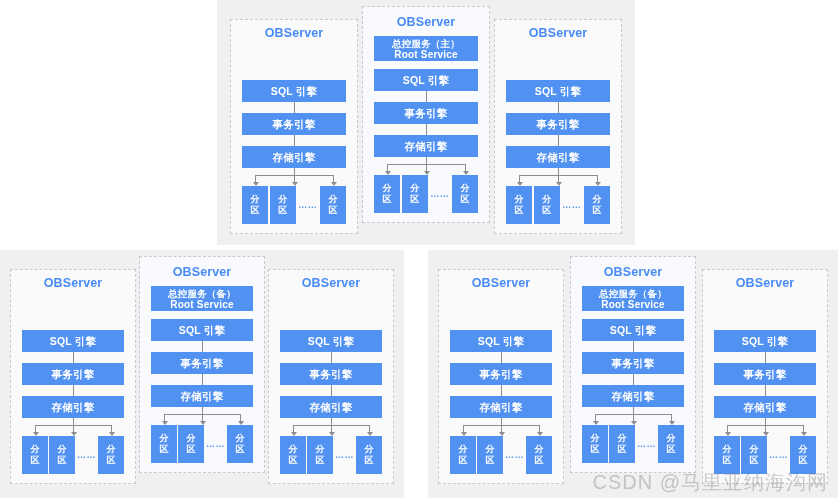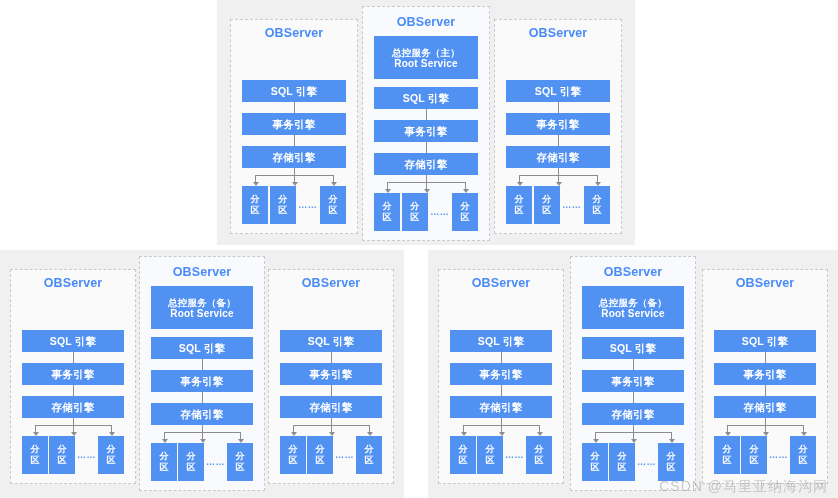--- a/index.html
+++ b/index.html
@@ -81,21 +81,21 @@
     line-height: 12px;
     display: flex;
     align-items: center;
     justify-content: center;
     flex-direction: column;
     box-sizing: border-box;
     height: 22px;
     letter-spacing: .2px;
   }
   .box.root {
-    height: 43px;
+    height: 25px;
     line-height: 11px;
     padding: 1px 0;
   }
   .box.root .cn { font-size: 9.5px; }
   .box.root .en { font-size: 10px; font-weight: 700; }
 
   
   .connector {
     width: 1px;
     height: 11px;
@@ -169,21 +169,21 @@
     padding: 0 1px;
     align-self: center;
     white-space: nowrap;
   }
 
   
   .watermark {
     position: absolute;
     right: 10px;
     bottom: 2px;
-    font-size: 14px;
+    font-size: 20px;
     color: rgba(120,120,120,0.38);
     letter-spacing: 1px;
     white-space: nowrap;
     pointer-events: none;
     font-family: "Liberation Sans", "DejaVu Sans", sans-serif;
   }
 </style>
 </head>
 <body>
 

